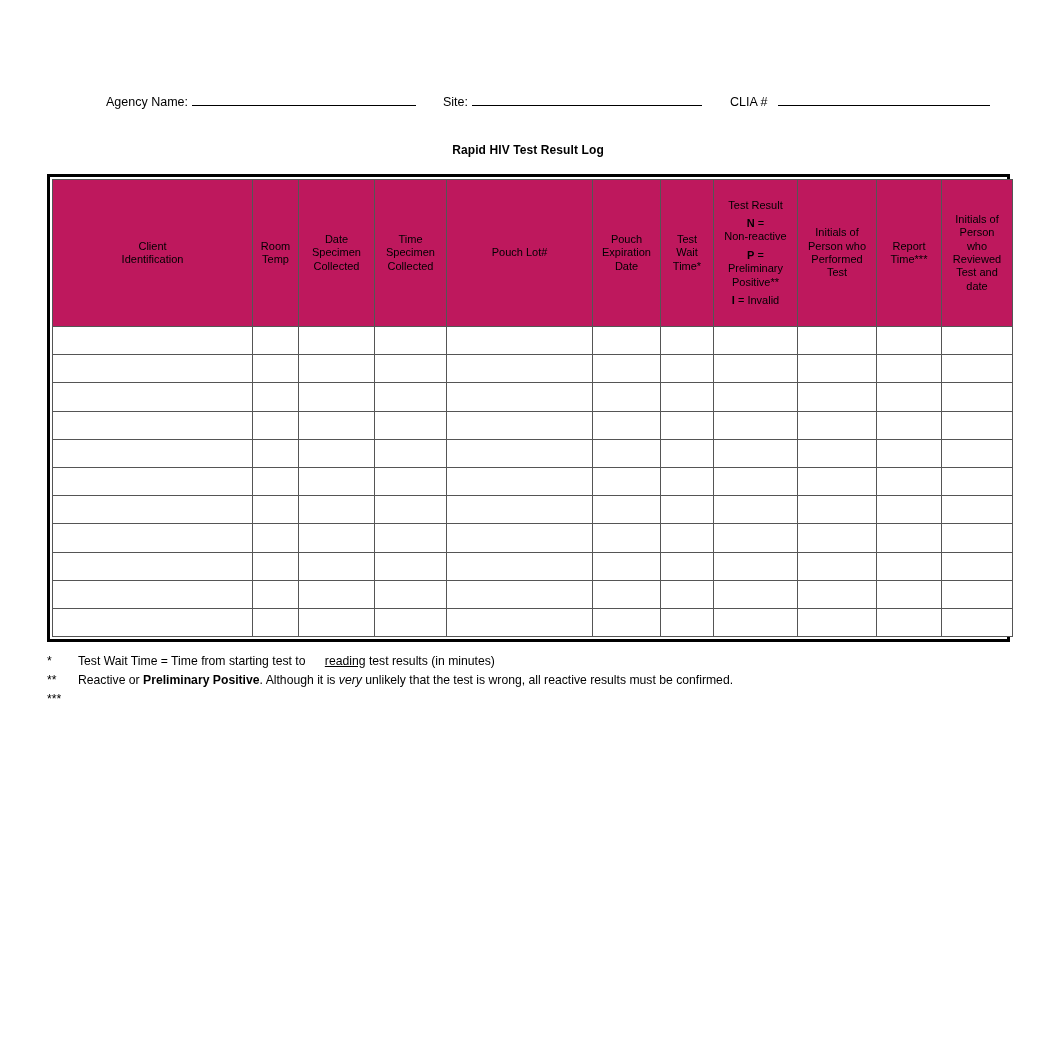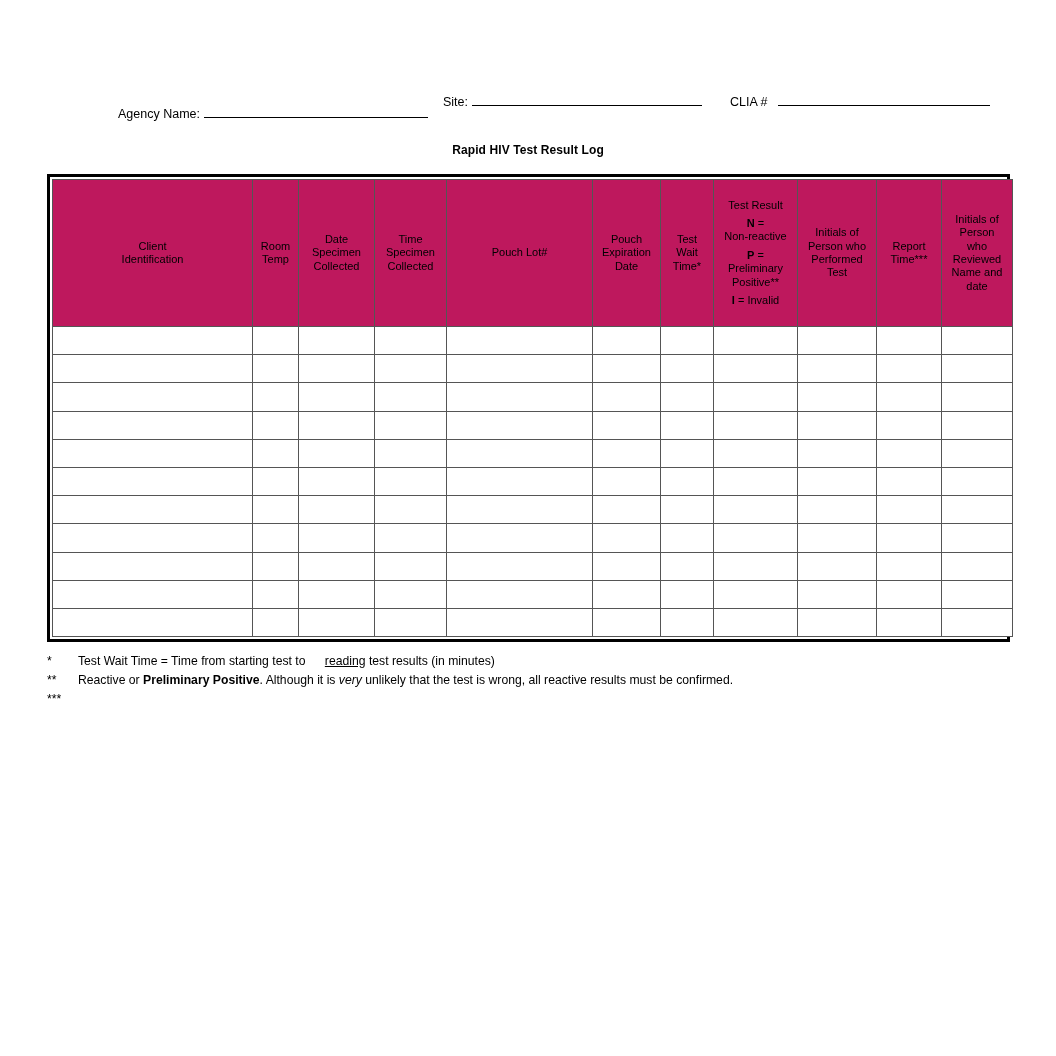--- a/index.html
+++ b/index.html
@@ -30,21 +30,21 @@
     align-items: baseline;
     font-size: 12.5px;
     white-space: nowrap;
   }
   .field-label { margin-right: 4px; }
   .field-rule {
     display: inline-block;
     border-bottom: 1.6px solid #000;
     height: 12px;
   }
-  .field-agency { left: 118px; margin-top: 12px; }
+  .field-agency { left: 106px; }
   .field-agency .field-rule { width: 224px; }
   .field-site { left: 443px; }
   .field-site .field-rule { width: 230px; }
   .field-clia { left: 730px; }
   .field-clia .field-rule { width: 212px; margin-left: 6px; }
 
   
   .doc-title {
     position: absolute;
     top: 143px;
@@ -229,21 +229,21 @@
         </th>
         <th>
           <div class="result-line">Report</div>
           <div class="result-line">Time***</div>
         </th>
         <th>
           <div class="result-line">Initials of</div>
           <div class="result-line">Person</div>
           <div class="result-line">who</div>
           <div class="result-line">Reviewed</div>
-          <div class="result-line">Name and</div>
+          <div class="result-line">Test and</div>
           <div class="result-line">date</div>
         </th>
       </tr>
     </thead>
     <tbody id="table-body">
         <tr>
           <td></td>
           <td></td>
           <td></td>
           <td></td>

